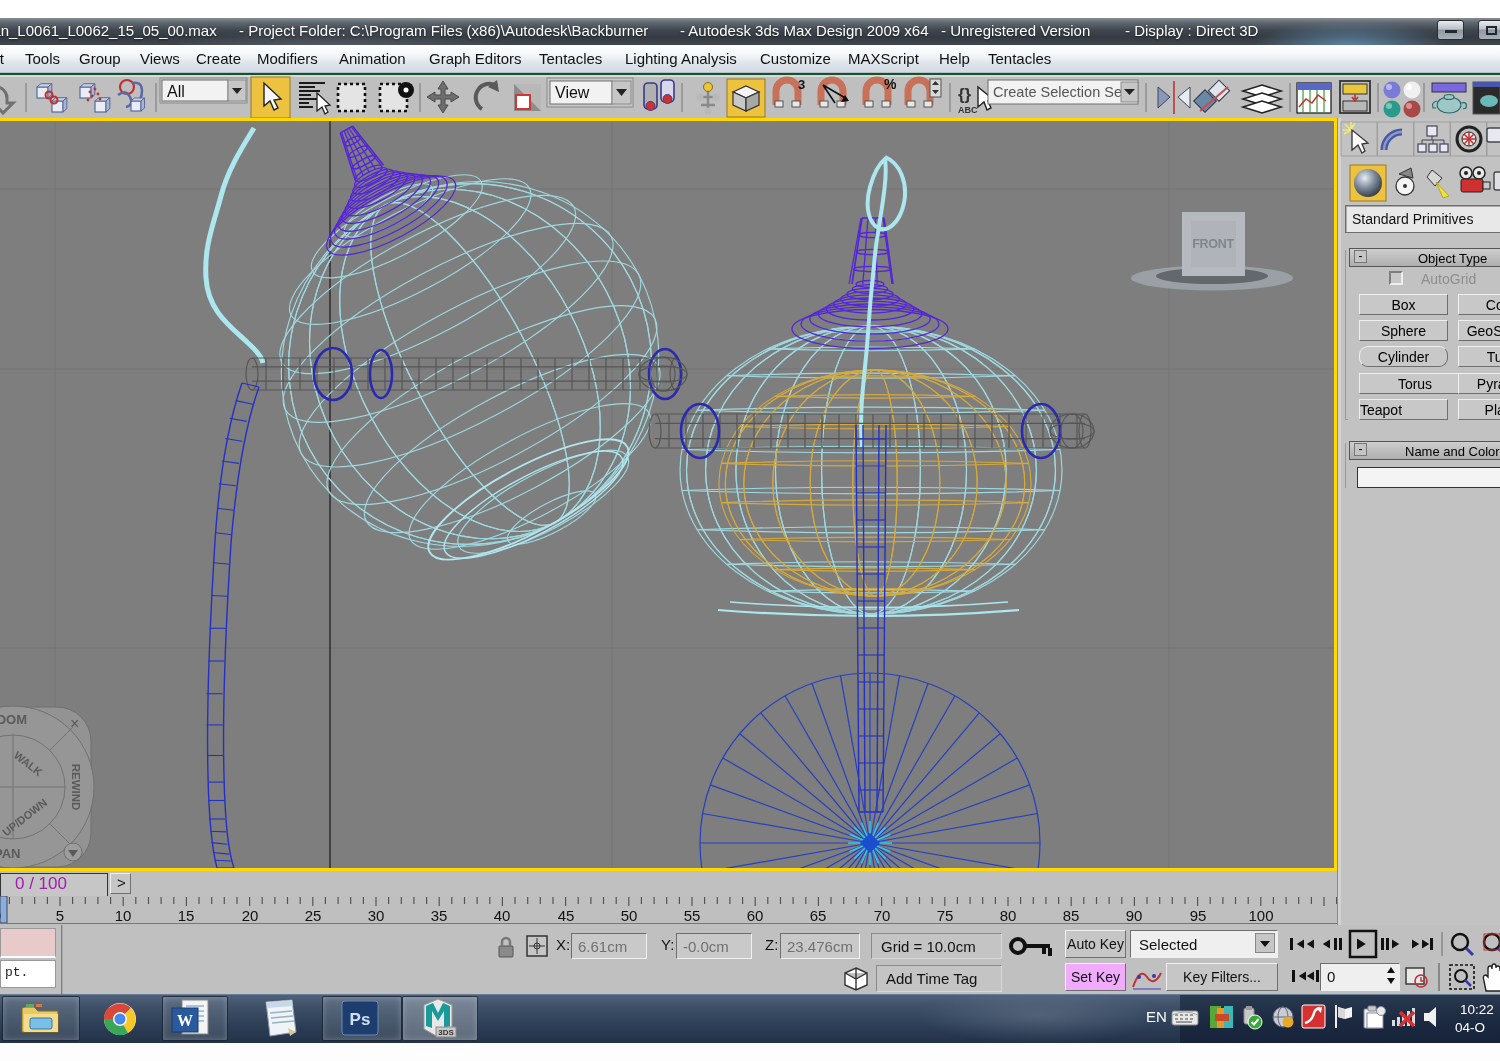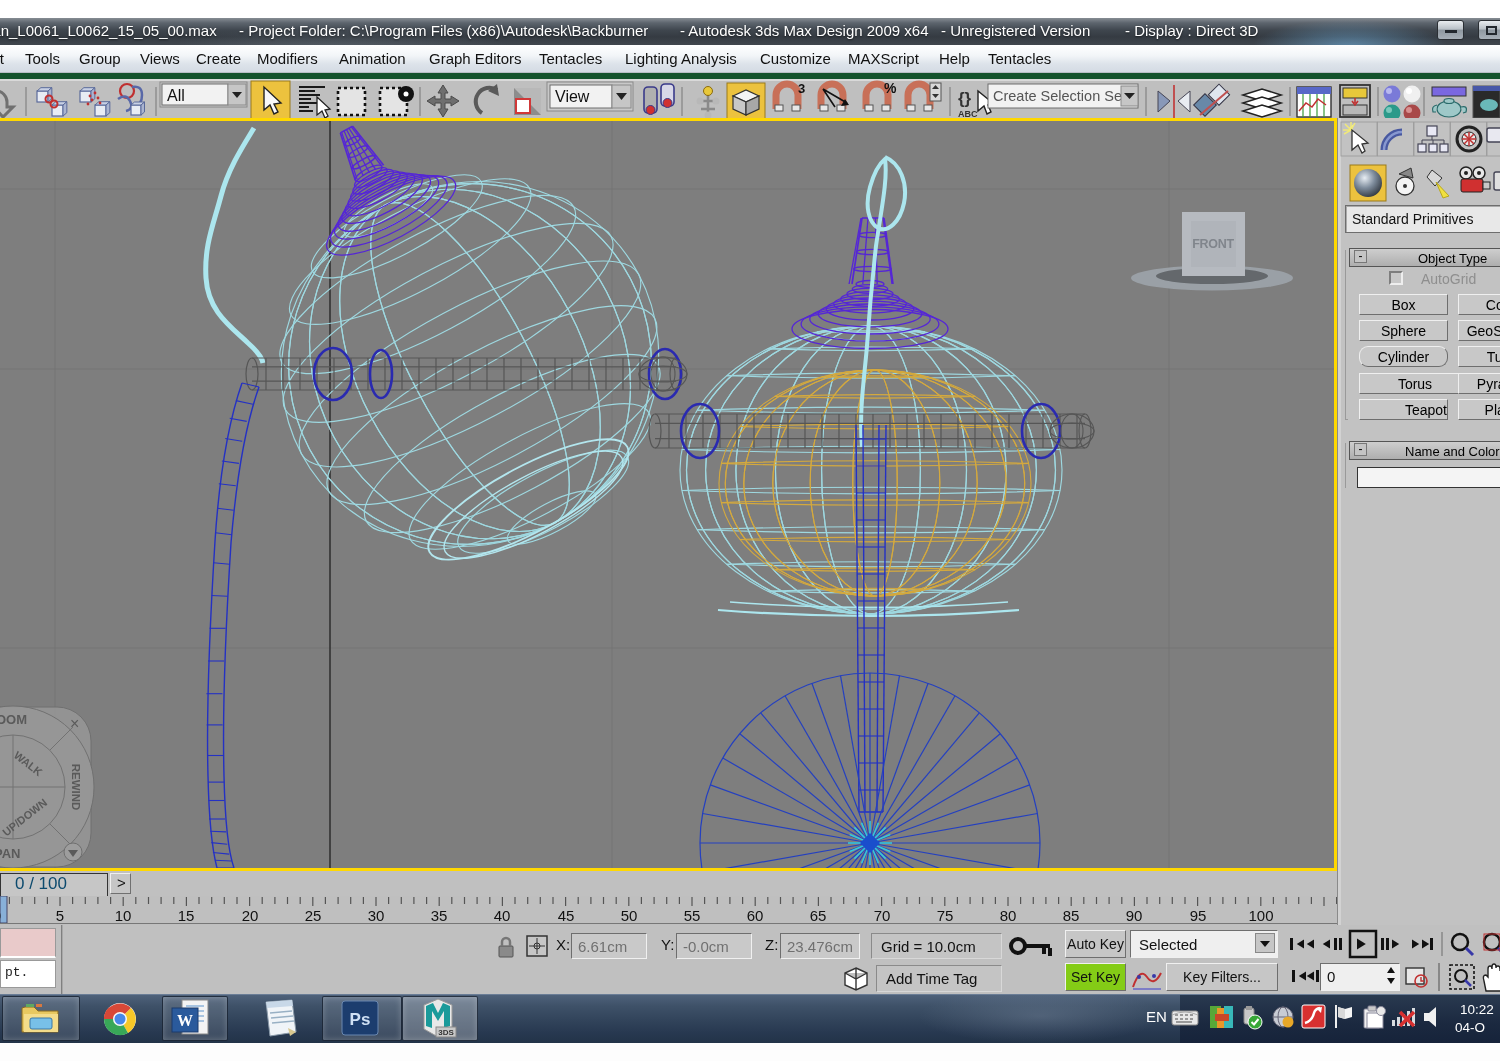--- a/index.html
+++ b/index.html
@@ -16,21 +16,21 @@
 .winbtn { position:absolute; top:2px; height:20px; border-radius:3px;
   background:linear-gradient(180deg,#e8ecef 0%,#b9c0c7 45%,#8e979f 50%,#a8b0b8 100%);
   border:1px solid #2a2e33; }
 
 #menubar { top:45px; left:0; width:1500px; height:28px;
   background:linear-gradient(180deg,#ffffff 0%,#f2f5f8 40%,#dde3ea 70%,#d4dbe4 100%);
   border-bottom:1px solid #b8bec6; font-size:15px; color:#111; }
 .mi { position:absolute; top:5px; }
 
 #toolbar { top:73px; left:0; width:1500px; height:45px; background:#bfbfbf;
-  border-top:6px solid #14532d; }
+  border-top:2px solid #14532d; }
 
 #vpwrap { top:118px; left:0; width:1337px; height:753px; background:#ffd800; }
 #vp { position:absolute; top:3px; left:0; width:1334px; height:747px; background:#7e7e7e; overflow:hidden; }
 
 #cpanel { top:118px; left:1337px; width:163px; height:807px; background:#c2c2c2; font-size:14px; }
 
 #timeslider { top:871px; left:0; width:1337px; height:25px; background:#c0c0c0; }
 #ruler { top:896px; left:0; width:1337px; height:29px; background:#c0c0c0; border-bottom:1px solid #888; }
 #statusbar { top:925px; left:0; width:1500px; height:69px; background:#c0c0c0; font-size:15px; }
 
@@ -701,31 +701,31 @@
 <div style="position:absolute;left:52px;top:153px;width:14px;height:14px;background:#c8c8c8;border-top:2px solid #7e7e7e;border-left:2px solid #7e7e7e;border-bottom:2px solid #eee;border-right:2px solid #eee;"></div>
 <div style="position:absolute;left:84px;top:153px;font-size:14px;color:#8e8e8e;">AutoGrid</div>
 <div style="position:absolute;height:21px;background:#c8c8c8;border-top:1.5px solid #efefef;border-left:1.5px solid #efefef;border-bottom:1.5px solid #6e6e6e;border-right:1.5px solid #6e6e6e;font-size:14px;color:#000;text-align:center;padding-top:2px;left:22px;top:176px;width:89px;">Box</div>
 <div style="position:absolute;height:21px;background:#c8c8c8;border-top:1.5px solid #efefef;border-left:1.5px solid #efefef;border-bottom:1.5px solid #6e6e6e;border-right:1.5px solid #6e6e6e;font-size:14px;color:#000;text-align:center;padding-top:2px;left:121px;top:176px;width:89px;">Cone</div>
 <div style="position:absolute;height:21px;background:#c8c8c8;border-top:1.5px solid #efefef;border-left:1.5px solid #efefef;border-bottom:1.5px solid #6e6e6e;border-right:1.5px solid #6e6e6e;font-size:14px;color:#000;text-align:center;padding-top:2px;left:22px;top:202px;width:89px;">Sphere</div>
 <div style="position:absolute;height:21px;background:#c8c8c8;border-top:1.5px solid #efefef;border-left:1.5px solid #efefef;border-bottom:1.5px solid #6e6e6e;border-right:1.5px solid #6e6e6e;font-size:14px;color:#000;text-align:center;padding-top:2px;left:121px;top:202px;width:89px;">GeoSphere</div>
 <div style="position:absolute;height:21px;background:#c8c8c8;border-top:1.5px solid #efefef;border-left:1.5px solid #efefef;border-bottom:1.5px solid #6e6e6e;border-right:1.5px solid #6e6e6e;font-size:14px;color:#000;text-align:center;padding-top:2px;left:22px;top:228px;width:89px;border-radius:9px;">Cylinder</div>
 <div style="position:absolute;height:21px;background:#c8c8c8;border-top:1.5px solid #efefef;border-left:1.5px solid #efefef;border-bottom:1.5px solid #6e6e6e;border-right:1.5px solid #6e6e6e;font-size:14px;color:#000;text-align:center;padding-top:2px;left:121px;top:228px;width:89px;">Tube</div>
 <div style="position:absolute;height:21px;background:#c8c8c8;border-top:1.5px solid #efefef;border-left:1.5px solid #efefef;border-bottom:1.5px solid #6e6e6e;border-right:1.5px solid #6e6e6e;font-size:14px;color:#000;text-align:center;padding-top:2px;left:22px;top:255px;width:112px;">Torus</div>
 <div style="position:absolute;height:21px;background:#c8c8c8;border-top:1.5px solid #efefef;border-left:1.5px solid #efefef;border-bottom:1.5px solid #6e6e6e;border-right:1.5px solid #6e6e6e;font-size:14px;color:#000;text-align:center;padding-top:2px;left:121px;top:255px;width:89px;">Pyramid</div>
-<div style="position:absolute;height:21px;background:#c8c8c8;border-top:1.5px solid #efefef;border-left:1.5px solid #efefef;border-bottom:1.5px solid #6e6e6e;border-right:1.5px solid #6e6e6e;font-size:14px;color:#000;text-align:right;padding-top:2px;left:22px;top:281px;width:89px;">Teapot</div>
+<div style="position:absolute;height:21px;background:#c8c8c8;border-top:1.5px solid #efefef;border-left:1.5px solid #efefef;border-bottom:1.5px solid #6e6e6e;border-right:1.5px solid #6e6e6e;font-size:14px;color:#000;text-align:left;padding-top:2px;left:22px;top:281px;width:89px;">Teapot</div>
 <div style="position:absolute;height:21px;background:#c8c8c8;border-top:1.5px solid #efefef;border-left:1.5px solid #efefef;border-bottom:1.5px solid #6e6e6e;border-right:1.5px solid #6e6e6e;font-size:14px;color:#000;text-align:center;padding-top:2px;left:121px;top:281px;width:89px;">Plane</div>
 <div style="position:absolute;left:12px;top:323px;width:151px;height:19px;background:linear-gradient(180deg,#cecece,#aeaeae);border:1px solid #555;border-right:none;font-size:13px;color:#000;">
 <span style="position:absolute;left:4px;top:1px;width:13px;height:13px;border:1px solid #777;background:#c4c4c4;text-align:center;line-height:11px;font-size:12px;">-</span>
 <span style="position:absolute;left:55px;top:2px;text-align:center;">Name and Color</span>
       </div>
 <div style="position:absolute;left:8px;top:325px;width:3px;height:45px;border-left:1px solid #999;"></div>
 <div style="position:absolute;left:20px;top:349px;width:143px;height:21px;background:#f4f4f4;border:1.5px solid #333;border-right:none;"></div>
     </div>
   <div id="timeslider" class="abs">
-    <div class="btn3d" style="position:absolute;left:0;top:2px;width:108px;height:32px;border-color:#333;border-width:1px;background:#c6c6c6;font-size:17px;color:#0c4a6e;padding:0px 0 0 14px;">0 / 100</div>
+    <div class="btn3d" style="position:absolute;left:0;top:2px;width:108px;height:32px;border-color:#333;border-width:1px;background:#c6c6c6;font-size:17px;color:#a21caf;padding:0px 0 0 14px;">0 / 100</div>
     <div class="btn3d" style="position:absolute;left:110px;top:2px;width:21px;height:21px;font-size:15px;color:#111;padding:0px 0 0 6px;">&gt;</div>
   </div>
   <div id="ruler" class="abs">
       <svg width="1337" height="29" viewBox="0 0 1337 29" style="position:absolute;top:0;left:0">
 <rect width="1337" height="29" fill="#bfbfbf"></rect>
 <rect x="0" y="0" width="7" height="27" fill="#88b0d8" stroke="#446"></rect>
 <line x1="-3.2" y1="1" x2="-3.2" y2="10" stroke="#555" stroke-width="1.2"></line>
 <line x1="9.4" y1="1" x2="9.4" y2="8" stroke="#555" stroke-width="1.2"></line>
 <line x1="22.1" y1="1" x2="22.1" y2="8" stroke="#555" stroke-width="1.2"></line>
 <line x1="34.7" y1="1" x2="34.7" y2="8" stroke="#555" stroke-width="1.2"></line>
@@ -876,21 +876,21 @@
 <div style="position:absolute;left:765px;top:11px;font-size:15px;color:#111;">Z:</div>
 <div style="position:absolute;background:#c6c6c6;border-top:1.5px solid #6e6e6e;border-left:1.5px solid #6e6e6e;border-bottom:1.5px solid #f0f0f0;border-right:1.5px solid #f0f0f0;font-size:15px;color:#111;white-space:nowrap;overflow:hidden;left:780px;top:8px;width:80px;height:26px;padding:4px 0 0 6px;color:#707070;background:#c9c9c9;">23.476cm</div>
 <div style="position:absolute;background:#c6c6c6;border-top:1.5px solid #6e6e6e;border-left:1.5px solid #6e6e6e;border-bottom:1.5px solid #f0f0f0;border-right:1.5px solid #f0f0f0;font-size:15px;color:#111;white-space:nowrap;overflow:hidden;left:871px;top:8px;width:131px;height:26px;padding:4px 0 0 9px;background:#c4c4c4;border-color:#8a8a8a #d8d8d8 #d8d8d8 #8a8a8a;">Grid = 10.0cm</div>
 <svg width="52" height="30" viewBox="0 0 52 30" style="position:absolute;left:1006px;top:6px;">
 <circle cx="12" cy="15" r="7" fill="none" stroke="#111" stroke-width="4"></circle>
 <rect x="18" y="13" width="26" height="4" fill="#111"></rect>
 <rect x="36" y="17" width="4" height="6" fill="#111"></rect>
         <rect x="42" y="17" width="4" height="8" fill="#111"></rect>
       </svg>
 <div style="position:absolute;background:#c6c6c6;border-top:1.5px solid #f0f0f0;border-left:1.5px solid #f0f0f0;border-bottom:1.5px solid #6e6e6e;border-right:1.5px solid #6e6e6e;font-size:14px;color:#111;text-align:center;white-space:nowrap;overflow:hidden;left:1065px;top:5px;width:61px;height:28px;padding-top:5px;">Auto Key</div>
-<div style="position:absolute;background:#84cc16;border-top:1.5px solid #f0f0f0;border-left:1.5px solid #f0f0f0;border-bottom:1.5px solid #6e6e6e;border-right:1.5px solid #6e6e6e;font-size:14px;color:#111;text-align:center;white-space:nowrap;overflow:hidden;left:1065px;top:38px;width:61px;height:28px;padding-top:5px;">Set Key</div>
+<div style="position:absolute;background:#f0abfc;border-top:1.5px solid #f0f0f0;border-left:1.5px solid #f0f0f0;border-bottom:1.5px solid #6e6e6e;border-right:1.5px solid #6e6e6e;font-size:14px;color:#111;text-align:center;white-space:nowrap;overflow:hidden;left:1065px;top:38px;width:61px;height:28px;padding-top:5px;">Set Key</div>
 <div style="position:absolute;background:#c6c6c6;border-top:1.5px solid #6e6e6e;border-left:1.5px solid #6e6e6e;border-bottom:1.5px solid #f0f0f0;border-right:1.5px solid #f0f0f0;font-size:15px;color:#111;white-space:nowrap;overflow:hidden;left:1130px;top:5px;width:148px;height:28px;background:#efefef;">
 <div style="padding:5px 0 0 8px;">Selected</div>
 <div style="position:absolute;right:2px;top:2px;width:20px;height:20px;background:#c6c6c6;border:1px solid #888;"></div>
 <svg width="12" height="8" style="position:absolute;right:6px;top:9px;">
           <path d="M 1,1 L 11,1 L 6,7 Z" fill="#111"></path>
         </svg>
       </div>
 <svg width="222" height="64" viewBox="0 0 222 64" style="position:absolute;left:1284px;top:3px;">
 <rect x="6" y="10.0" width="3" height="12" fill="#111"></rect>
 <path d="M 20,11.5 L 12.8,16 L 20,20.5 Z" fill="#111"></path>

